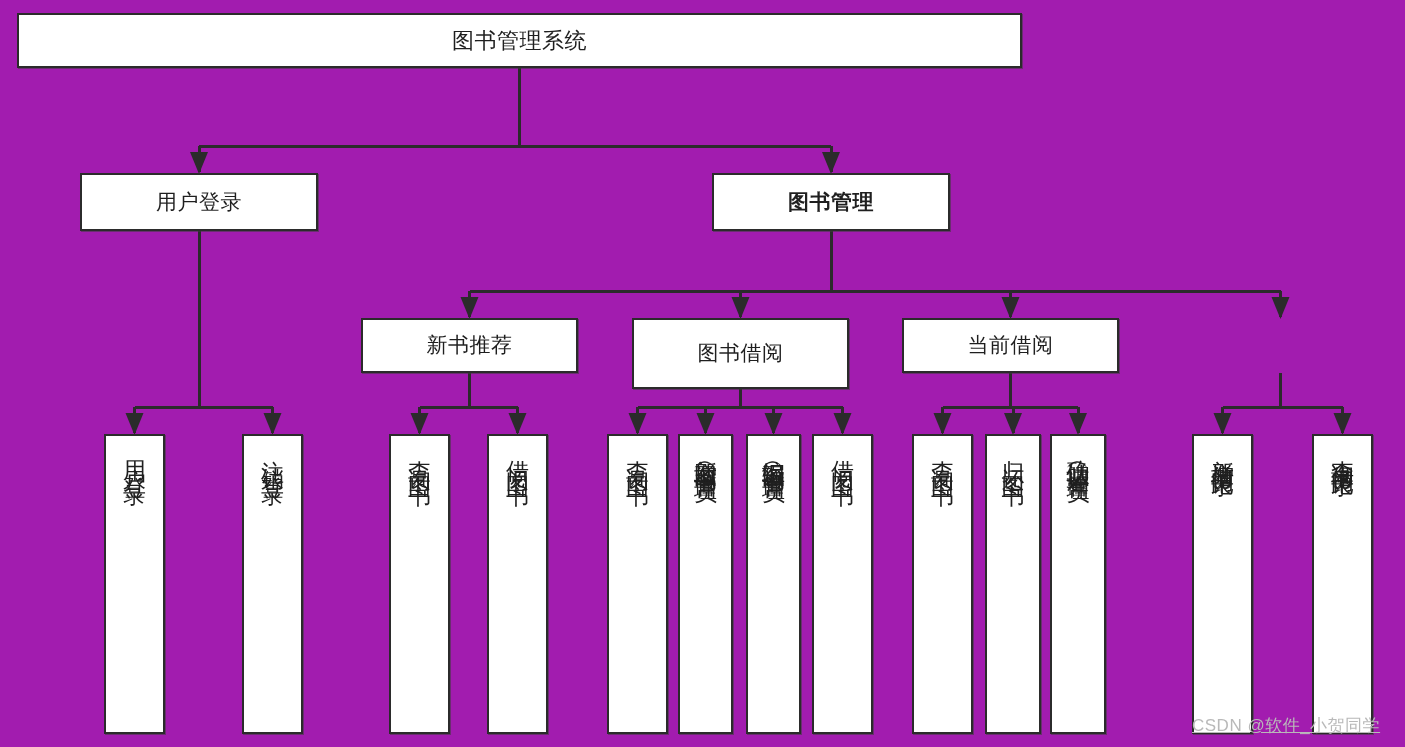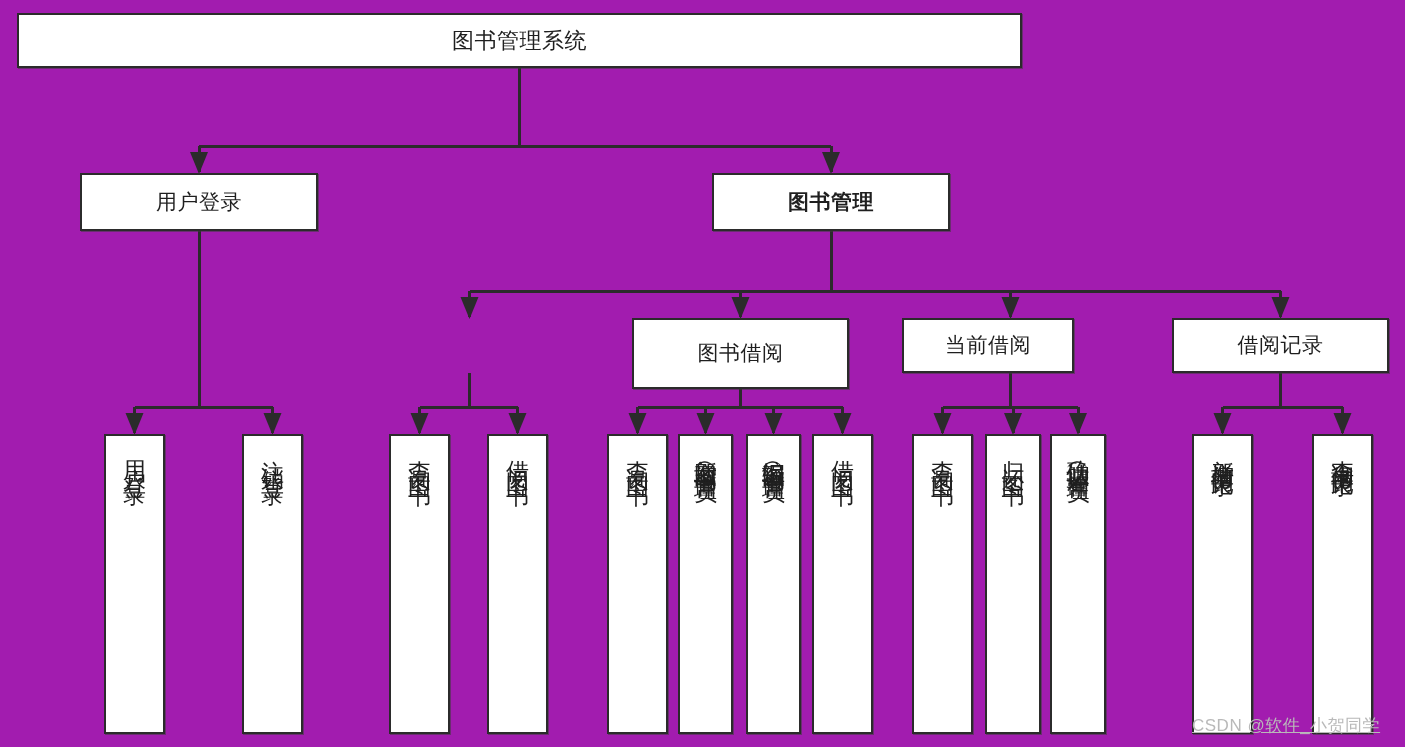--- a/index.html
+++ b/index.html
@@ -144,28 +144,28 @@
     <span class="label">图书管理系统</span>
   </div>
 
   <div class="node horiz" style="left:80px; top:173px; width:238px; height:58px;">
     <span class="label">用户登录</span>
   </div>
   <div class="node horiz" style="left:712px; top:173px; width:238px; height:58px;font-weight:bold;">
     <span class="label">图书管理</span>
   </div>
 
+  <div class="node horiz" style="left:361px; top:318px; width:217px; height:55px;">
+    <span class="label">新书推荐</span>
+  </div>
   <div class="node horiz" style="left:632px; top:318px; width:217px; height:71px;">
     <span class="label">图书借阅</span>
   </div>
-  <div class="node horiz" style="left:902px; top:318px; width:172px; height:55px;">
+  <div class="node horiz" style="left:902px; top:318px; width:217px; height:55px;">
     <span class="label">当前借阅</span>
-  </div>
-  <div class="node horiz" style="left:1172px; top:318px; width:217px; height:55px;">
-    <span class="label">借阅记录</span>
   </div>
 
   <div class="node vert mid" style="left:104px; top:434px; width:61px; height:300px;">
     <span class="label">用户登录</span>
   </div>
   <div class="node vert mid" style="left:242px; top:434px; width:61px; height:300px;">
     <span class="label">注销登录</span>
   </div>
   <div class="node vert mid" style="left:389px; top:434px; width:61px; height:300px;">
     <span class="label">查询图书</span>

